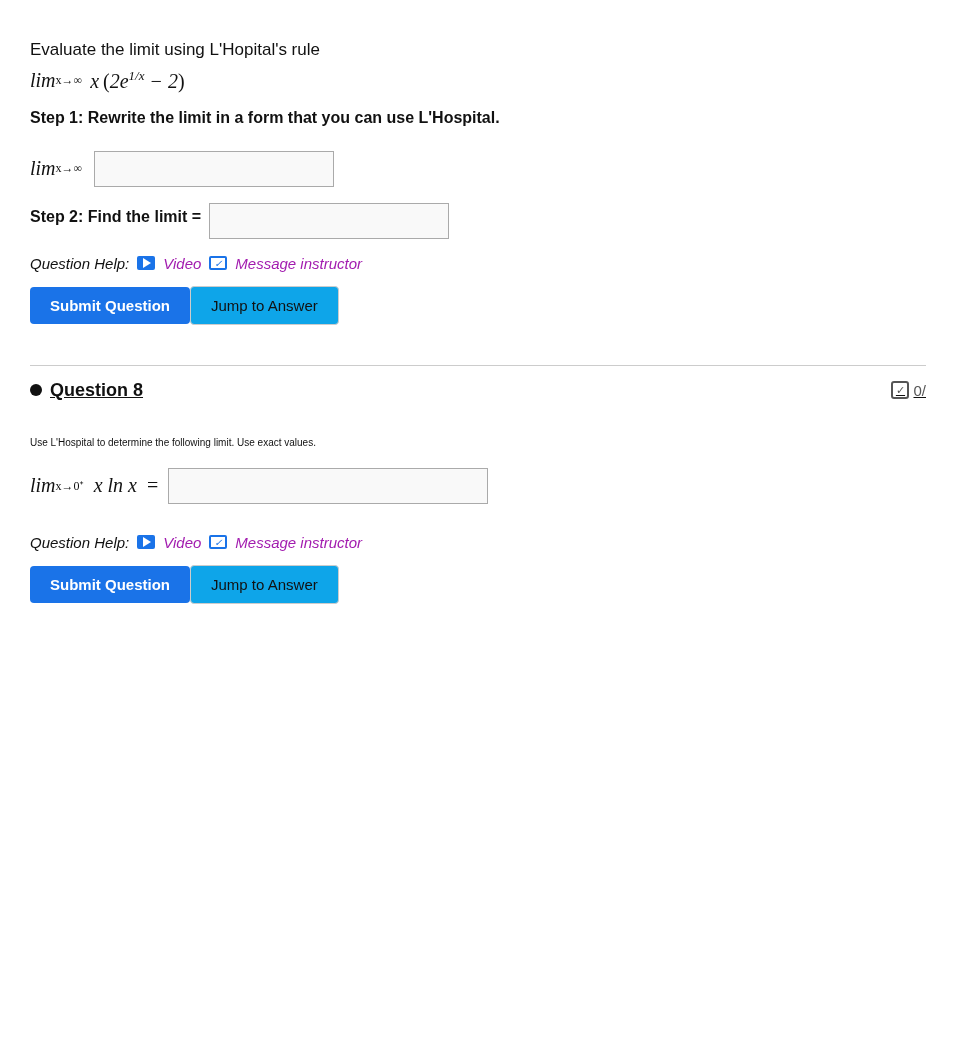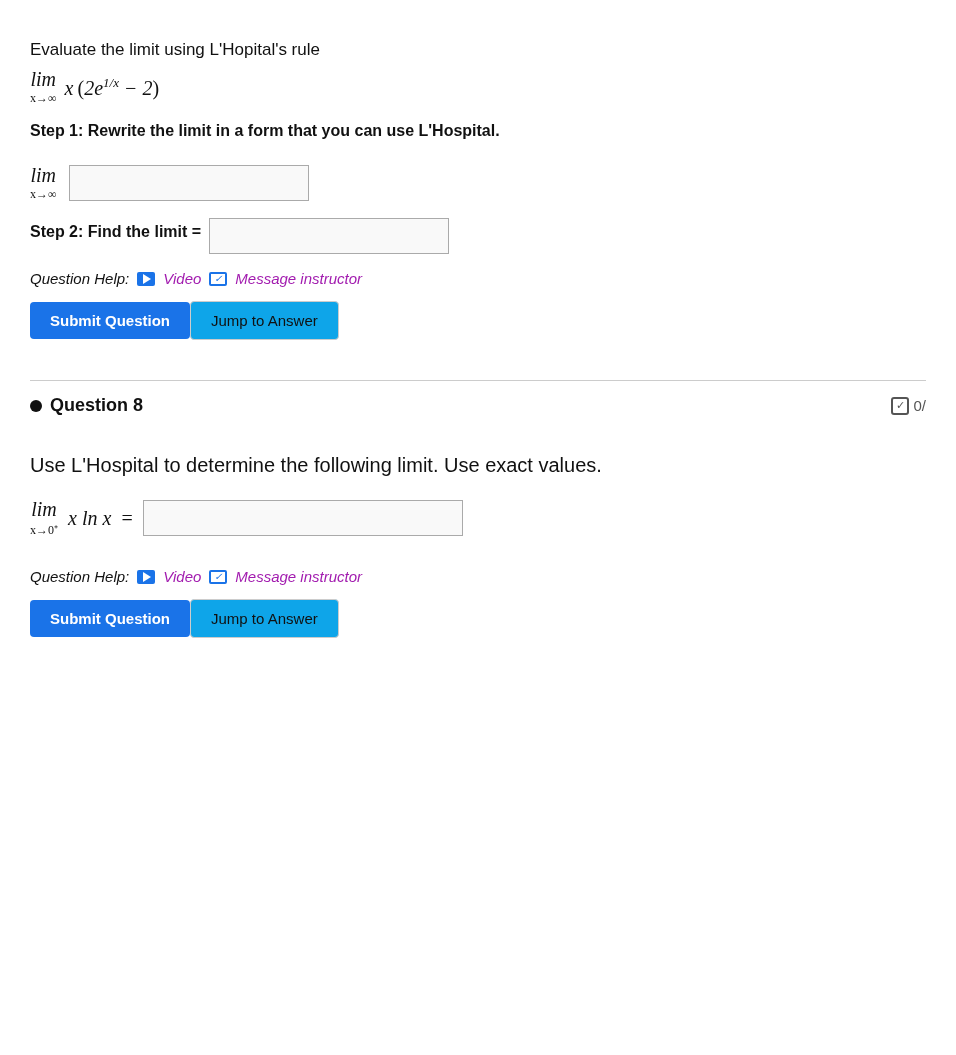--- a/index.html
+++ b/index.html
@@ -31,21 +31,21 @@
     .math-display {
       font-size: 20px;
       margin-bottom: 16px;
       display: flex;
       align-items: center;
       gap: 4px;
     }
 
     .lim-block {
       display: inline-flex;
-      flex-direction: column;
+      flex-direction: row;
       align-items: center;
       font-size: 19px;
       margin-right: 4px;
     }
 
     .lim-word {
       font-style: italic;
       font-size: 20px;
     }
 
@@ -185,20 +185,21 @@
     }
 
     
     .question-header {
       border-top: 1px solid #ccc;
       display: flex;
       justify-content: space-between;
       align-items: center;
       padding: 14px 0 14px 0;
       margin-top: 10px;
+      text-decoration: underline;
     }
 
     .question-header-title {
       font-family: Arial, sans-serif;
       font-size: 18px;
       font-weight: bold;
       display: flex;
       align-items: center;
       gap: 8px;
     }
@@ -227,21 +228,21 @@
       border-radius: 3px;
       display: inline-flex;
       align-items: center;
       justify-content: center;
       font-size: 11px;
       color: #555;
     }
 
     .q8-problem {
       font-family: Arial, sans-serif;
-      font-size: 20px;
+      font-size: 10px;
       margin-bottom: 18px;
       color: #111;
       line-height: 1.5;
     }
 
     .q8-limit-row {
       display: flex;
       align-items: center;
       gap: 6px;
       margin-bottom: 30px;

